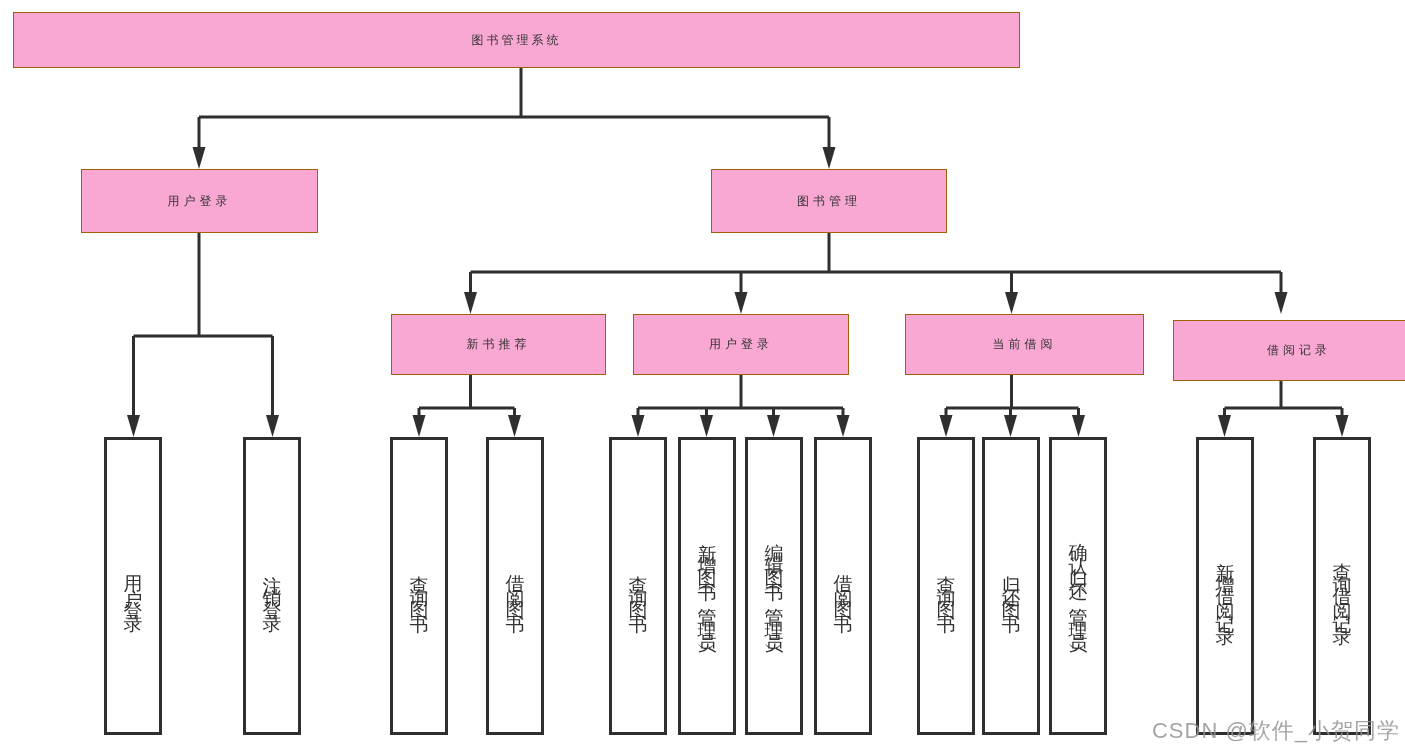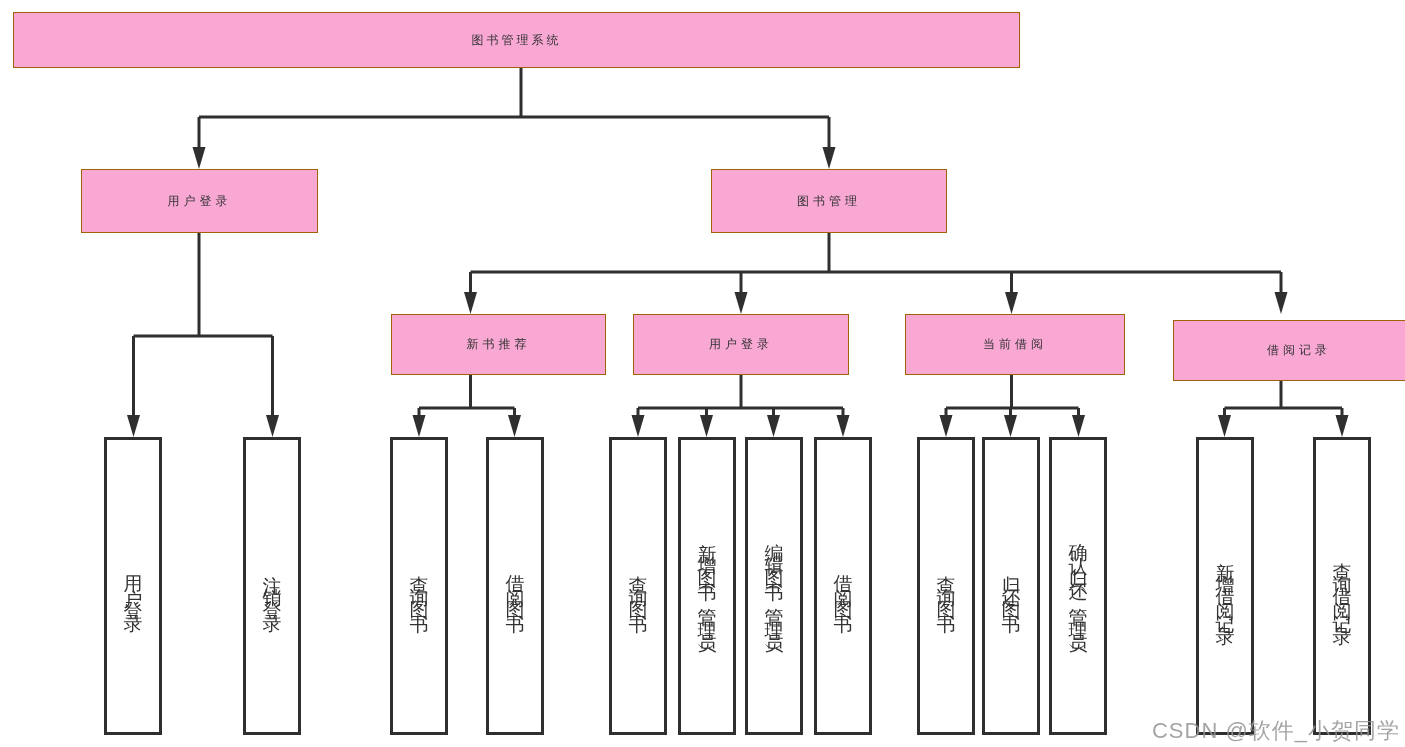--- a/index.html
+++ b/index.html
@@ -118,21 +118,21 @@
       <polygon points="1335.5,415 1348.5,415 1342,437" fill="#2f2f2f"></polygon>
     </svg>
 
   <div class="hbox" style="left:13px; top:12px; width:1007px; height:56px; letter-spacing:3px;">图书管理系统</div>
 
   <div class="hbox" style="left:81px; top:169px; width:237px; height:64px;">用户登录</div>
   <div class="hbox" style="left:711px; top:169px; width:236px; height:64px;text-align:right;">图书管理</div>
 
   <div class="hbox" style="left:363px; top:314px; width:215px; height:61px;margin-left:28px;">新书推荐</div>
   <div class="hbox" style="left:633px; top:314px; width:216px; height:61px;">用户登录</div>
-  <div class="hbox" style="left:905px; top:314px; width:220px; height:61px;">当前借阅</div>
+  <div class="hbox" style="left:905px; top:314px; width:239px; height:61px;">当前借阅</div>
   <div class="hbox" style="left:1173px; top:314px; width:252px; height:61px;margin-top:6px;">借阅记录</div>
 
   <div class="vbox" style="left:104px;">用户登录</div>
   <div class="vbox" style="left:243px;">注销登录</div>
 
   <div class="vbox" style="left:390px;">查询图书</div>
   <div class="vbox" style="left:486px;">借阅图书</div>
 
   <div class="vbox" style="left:609px;">查询图书</div>
   <div class="vbox" style="left:678px;">新增图书（管理员）</div>

